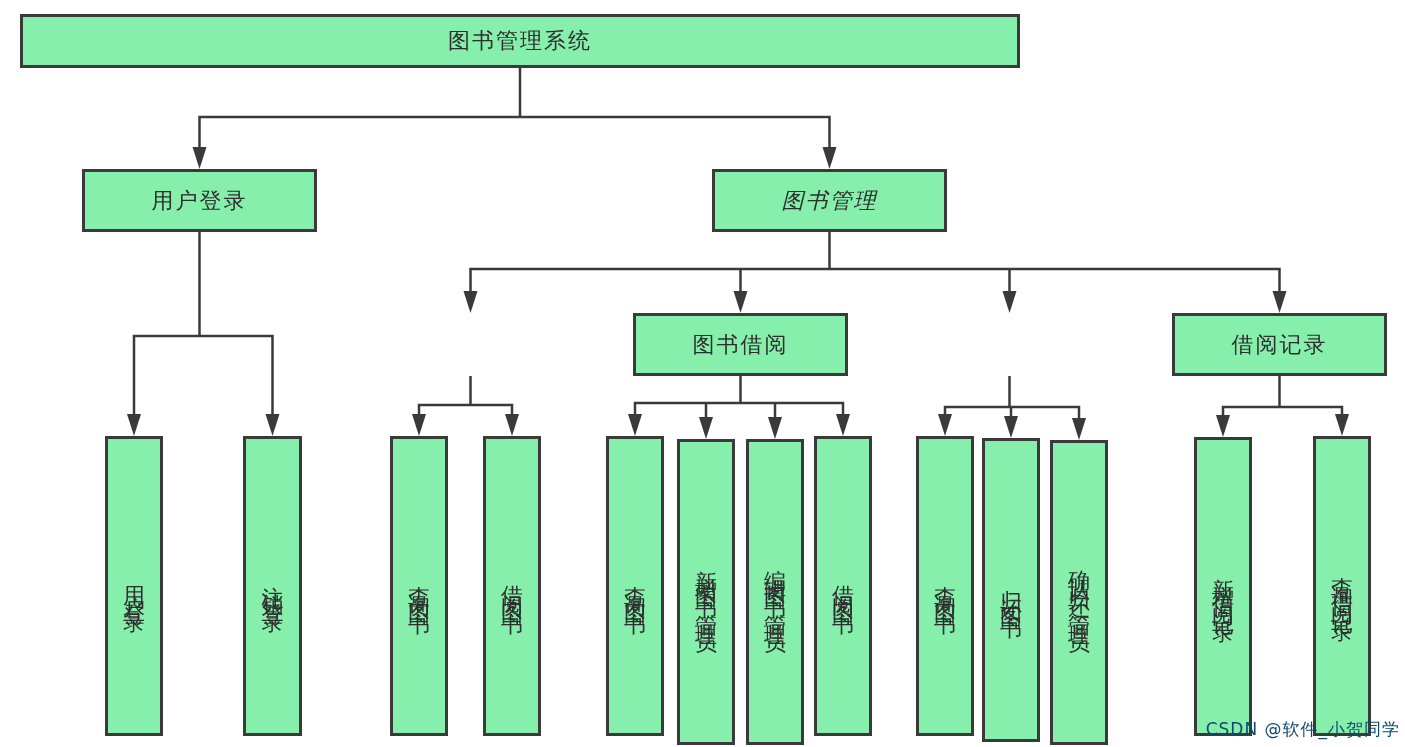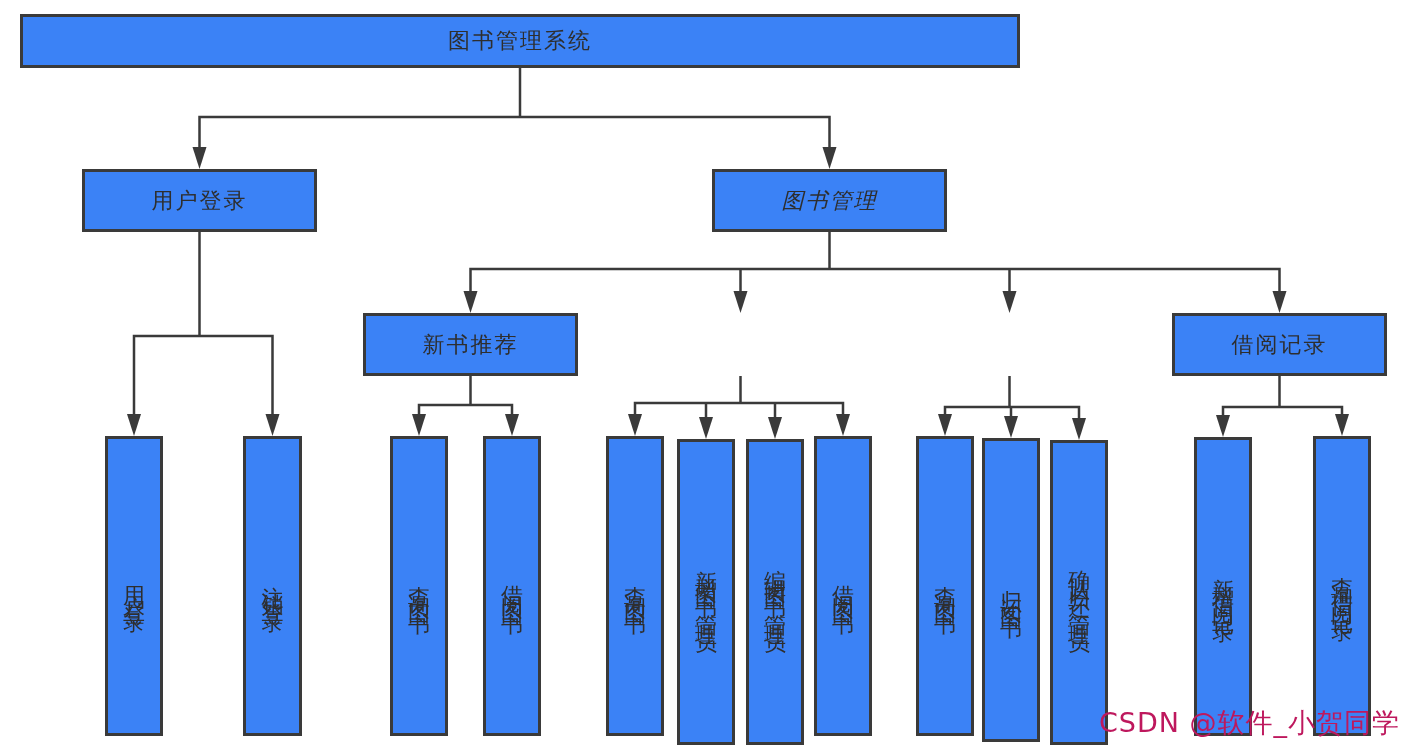--- a/index.html
+++ b/index.html
@@ -21,44 +21,44 @@
     stroke: #3a3a3a;
     stroke-width: 2.5;
   }
   #connector-layer polygon {
     fill: #3a3a3a;
     stroke: none;
   }
   .node {
     position: absolute;
     box-sizing: border-box;
-    background: #3b82f6;
+    background: #86efac;
     border: 3px solid #3a3a3a;
     display: flex;
     align-items: center;
     justify-content: center;
     color: #2e2e2e;
     font-size: 22px;
     letter-spacing: 2px;
     text-align: right;
     white-space: nowrap;
   }
   .leaf .vtext {
     writing-mode: vertical-rl;
     letter-spacing: 9px;
     font-size: 22px;
     line-height: 1;
   }
   #watermark {
     position: absolute;
     right: 5px;
     bottom: 6px;
-    font-size: 27px;
+    font-size: 17px;
     letter-spacing: 1px;
-    color: #be185d;
+    color: #0c4a6e;
     z-index: 5;
     white-space: nowrap;
   }
 </style>
 </head>
 <body>
 
 <div id="canvas">
 
   <svg id="connector-layer" viewBox="0 0 1405 747" xmlns="http://www.w3.org/2000/svg">
@@ -120,22 +120,22 @@
     <span>图书管理系统</span>
   </div>
 
   <div class="node" style="left:82px; top:169px; width:235px; height:63px;">
     <span>用户登录</span>
   </div>
   <div class="node" style="left:712px; top:169px; width:235px; height:63px;font-style:italic;">
     <span>图书管理</span>
   </div>
 
-  <div class="node" style="left:363px; top:313px; width:215px; height:63px;">
-    <span>新书推荐</span>
+  <div class="node" style="left:633px; top:313px; width:215px; height:63px;">
+    <span>图书借阅</span>
   </div>
   <div class="node" style="left:1172px; top:313px; width:215px; height:63px;">
     <span>借阅记录</span>
   </div>
 
   <div class="node leaf" style="left:105px; top:436px; width:58px; height:300px;">
     <span class="vtext">用户登录</span>
   </div>
   <div class="node leaf" style="left:243px; top:436px; width:59px; height:300px;">
     <span class="vtext">注销登录</span>

